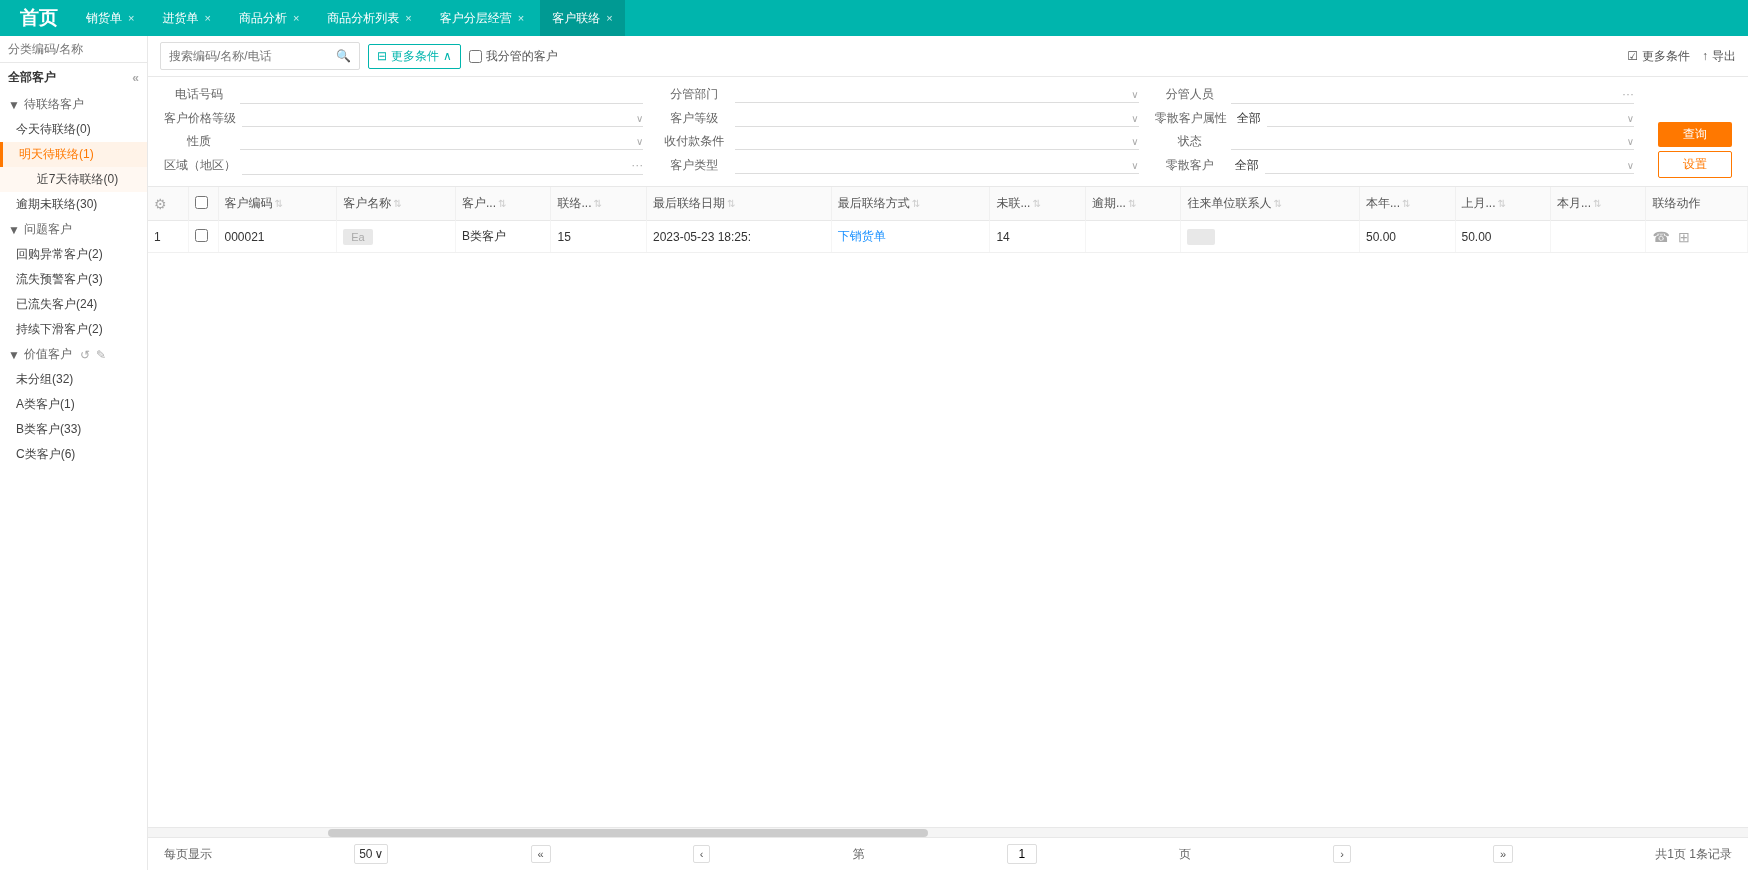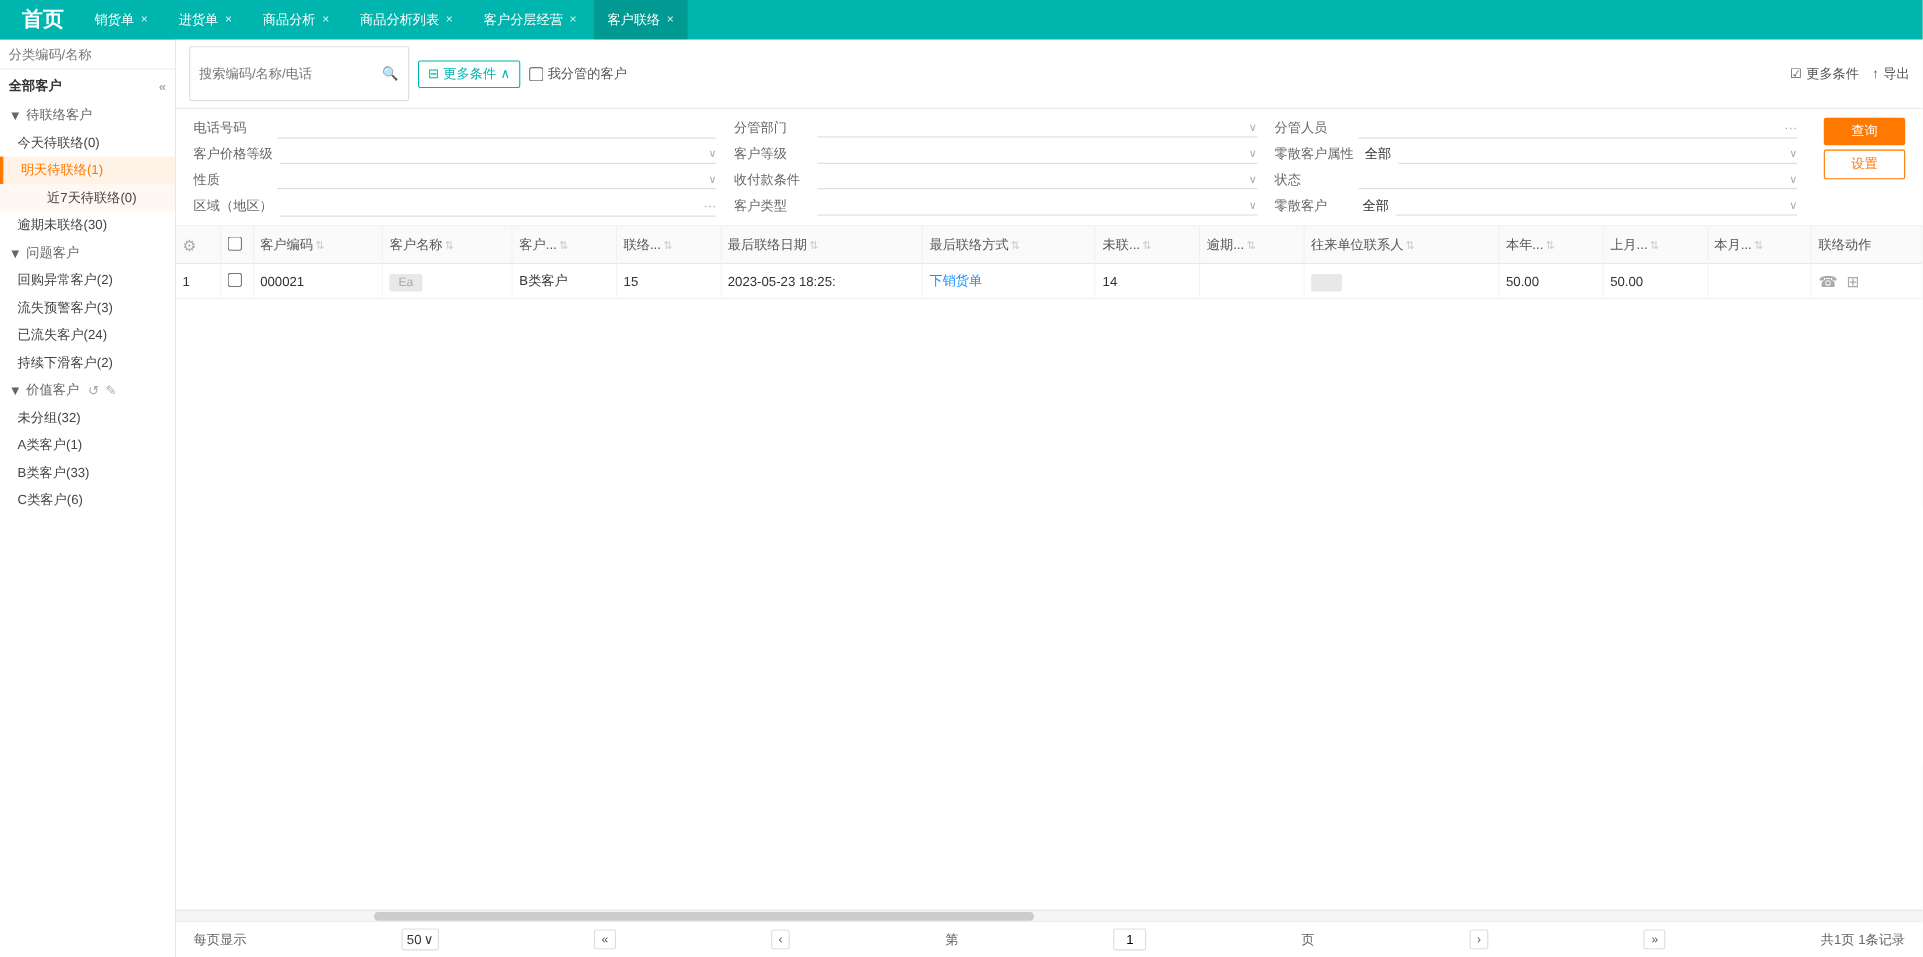--- a/index.html
+++ b/index.html
@@ -29,21 +29,21 @@
     .nav-home { font-size: 19px; font-weight: bold; }
 
     
     .main-layout {
       display: flex;
       height: calc(100vh - 36px);
     }
 
     
     .sidebar {
-      width: 160px;
+      width: 148px;
       background: #fff;
       border-right: 1px solid #e8e8e8;
       overflow-y: auto;
       flex-shrink: 0;
     }
     .sidebar-search {
       display: flex;
       align-items: center;
       padding: 6px 8px;
       border-bottom: 1px solid #e8e8e8;
@@ -101,21 +101,21 @@
       padding: 6px 12px;
       background: #fff;
       border-bottom: 1px solid #e8e8e8;
       gap: 8px;
     }
     .search-box {
       display: flex;
       align-items: flex-start;
       border: 1px solid #ddd;
       border-radius: 2px;
-      padding: 17px 8px;
+      padding: 6px 8px;
       gap: 4px;
       width: 200px;
     }
     .search-box input { border: none; outline: none; font-size: 12px; color: #999; width: 100%; }
     .filter-btn {
       display: flex;
       align-items: center;
       gap: 4px;
       color: #00b5ad;
       cursor: pointer;
@@ -162,21 +162,21 @@
     .filter-field {
       display: flex;
       align-items: center;
       gap: 6px;
       flex: 1;
     }
     .filter-label {
       color: #666;
       white-space: nowrap;
       min-width: 70px;
-      text-align: left;
+      text-align: center;
     }
     .filter-input {
       flex: 1;
       border: none;
       border-bottom: 1px solid #ddd;
       outline: none;
       padding: 2px 0;
       font-size: 12px;
       color: #333;
     }
@@ -189,20 +189,21 @@
       justify-content: space-between;
       cursor: pointer;
     }
     .filter-select span { color: #999; font-size: 12px; }
     .filter-select .down-arrow { color: #aaa; font-size: 10px; }
     .filter-actions {
       display: flex;
       flex-direction: column;
       gap: 4px;
       margin-left: 16px;
+      margin-top: 37px;
     }
     .btn-query {
       background: #ff7800;
       color: #fff;
       border: none;
       border-radius: 2px;
       padding: 4px 16px;
       cursor: pointer;
       font-size: 12px;
     }

